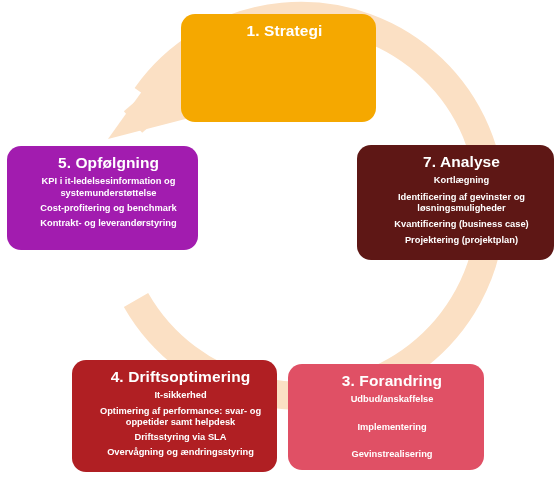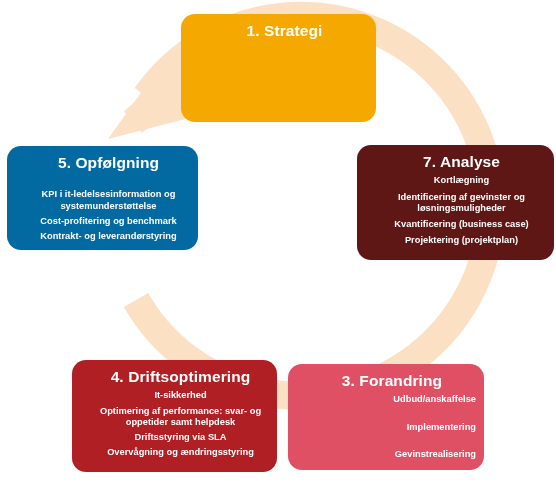--- a/index.html
+++ b/index.html
@@ -83,21 +83,20 @@
   }
   #node-analyse .node-items { gap: 5px; }
 
   
   #node-forandring {
     left: 288px;
     top: 364px;
     width: 196px;
     height: 106px;
     background: #E05065;
-    text-align: right;
   }
   #node-forandring .node-items { gap: 16px; }
 
   
   #node-drift {
     left: 72px;
     top: 360px;
     width: 205px;
     height: 112px;
     background: #B01F23;
@@ -162,21 +161,21 @@
   <div class="node" id="node-drift" style="background: rgb(176, 31, 35);">
     <div class="node-title">4. Driftsoptimering</div>
     <div class="node-items">
       <div class="node-item">It-sikkerhed</div>
       <div class="node-item">Optimering af performance: svar- og oppetider samt helpdesk</div>
       <div class="node-item">Driftsstyring via SLA</div>
       <div class="node-item">Overvågning og ændringsstyring</div>
     </div>
   </div>
 
-  <div class="node" id="node-opfolgning" style="background: #0369a1; justify-content: space-between;">
+  <div class="node" id="node-opfolgning" style="background: #a21caf;">
     <div class="node-title">5. Opfølgning</div>
     <div class="node-items">
       <div class="node-item">KPI i it-ledelsesinformation og systemunderstøttelse</div>
       <div class="node-item">Cost-profitering og benchmark</div>
       <div class="node-item">Kontrakt- og leverandørstyring</div>
     </div>
   </div>
 
 </div>
 

